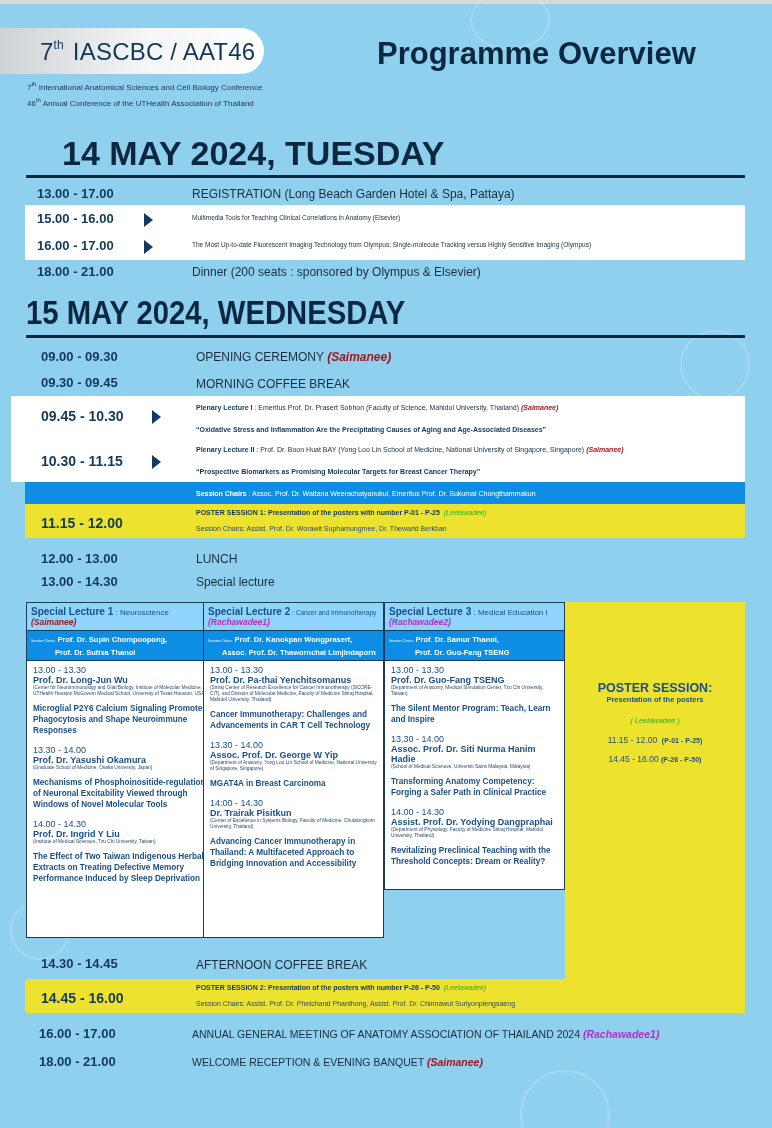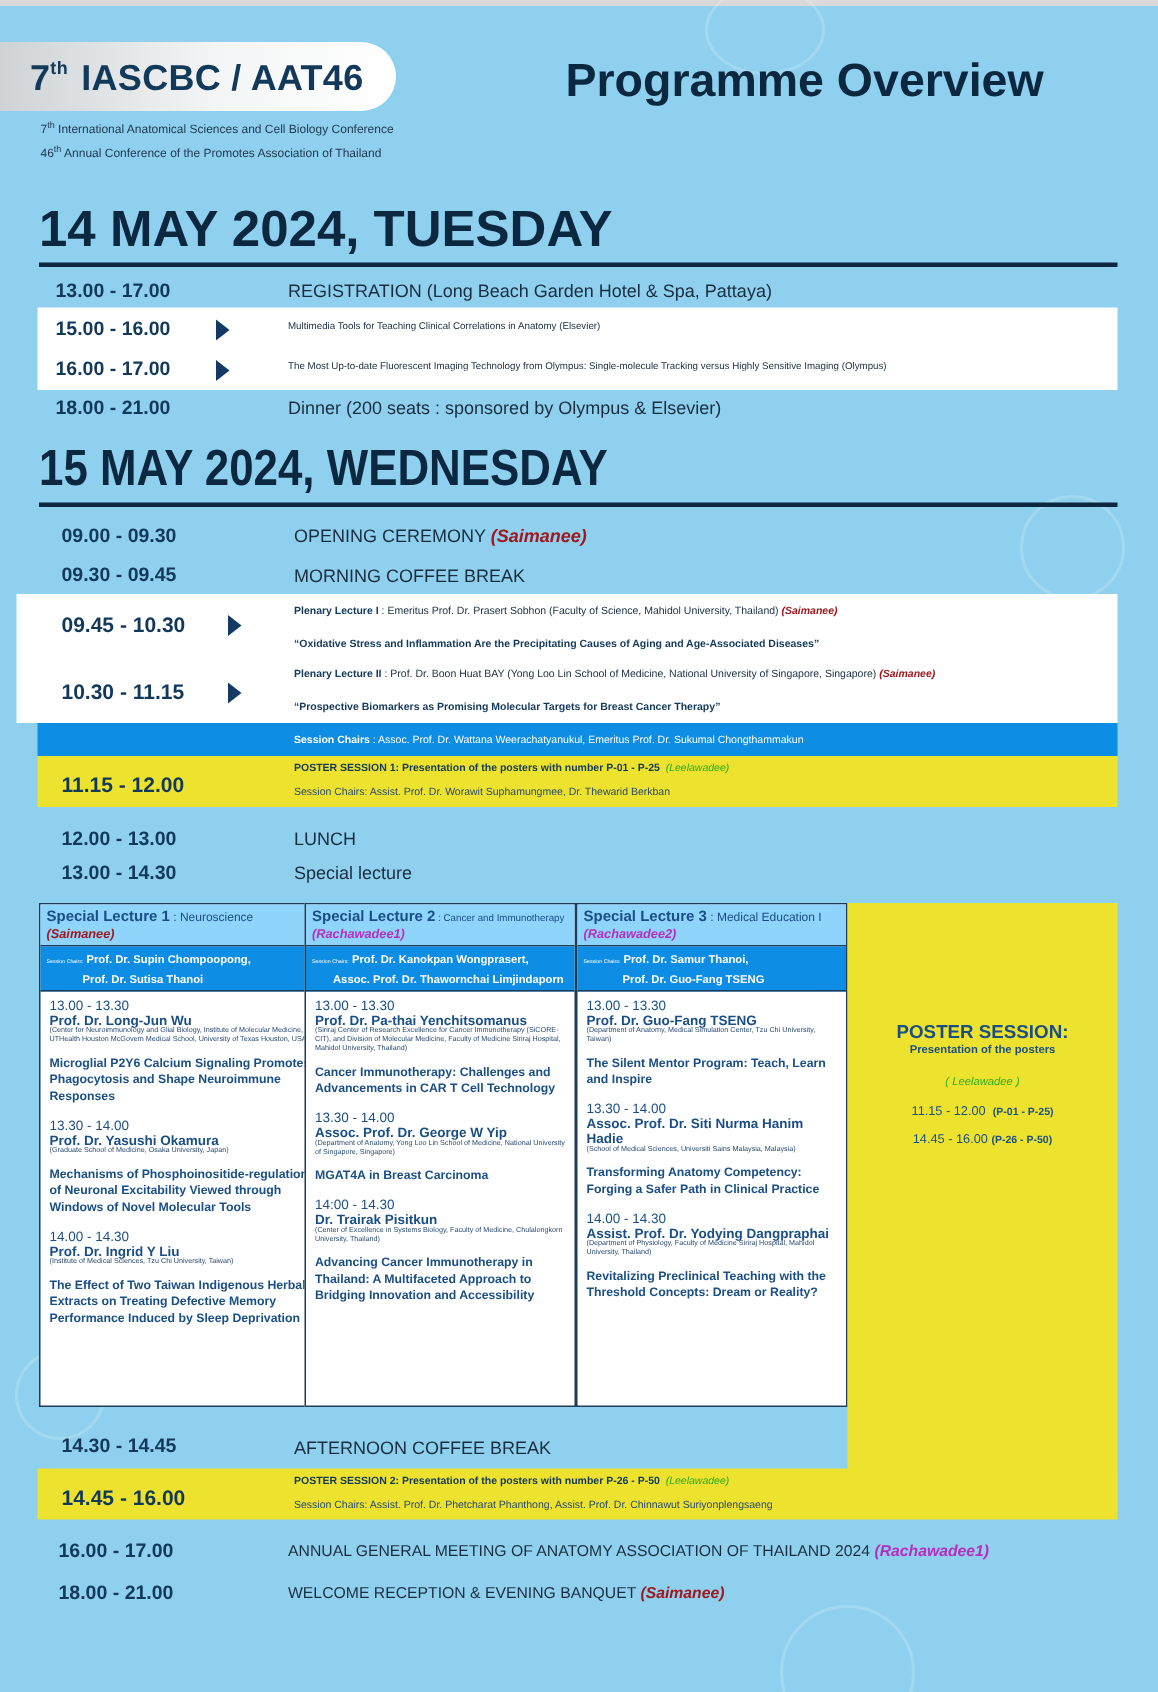--- a/index.html
+++ b/index.html
@@ -12,21 +12,21 @@
   }
   .topstrip { position:absolute; left:0; top:0; width:772px; height:4px; background:#d9d9d9; }
   .bg-deco { position:absolute; border:2px solid rgba(255,255,255,0.18); border-radius:50%; }
 
   
   .pill {
     position:absolute; left:0; top:28px; width:264px; height:46px;
     background: linear-gradient(90deg,#cfd3d6 0%,#f4f5f6 55%,#ffffff 100%);
     border-radius:0 24px 24px 0;
   }
-  .pill-text { position:absolute; left:20px; top:38px; font-size:24px; font-weight:bold; color:#12385a; letter-spacing:0.2px; }
+  .pill-text { position:absolute; left:40px; top:38px; font-size:24px; font-weight:normal; color:#12385a; letter-spacing:0.2px; }
   .pill-text sup { font-size:12px; vertical-align: 11px; margin-right:2px; }
   .sub-line { position:absolute; left:27px; font-size:8px; color:#1c3550; }
   .sub-line sup { font-size:6px; }
   .prog-title { position:absolute; left:377px; top:36px; font-size:31px; font-weight:bold; color:#0c2740; }
 
   .day-title { position:absolute; left:26px; font-size:34px; font-weight:bold; color:#0c2740; }
   .day-title.narrow { transform: scaleX(0.86); transform-origin:left top; }
   .rule { position:absolute; left:26px; width:719px; height:3px; background:#0c2740; }
 
   .row-time { position:absolute; font-size:13px; font-weight:bold; color:#12385a; }
@@ -63,24 +63,24 @@
 
 <div class="topstrip"></div>
 <div class="bg-deco" style="left:470px;top:-10px;width:80px;height:60px;"></div>
 <div class="bg-deco" style="left:680px;top:330px;width:70px;height:70px;"></div>
 <div class="bg-deco" style="left:10px;top:900px;width:60px;height:60px;"></div>
 <div class="bg-deco" style="left:520px;top:1070px;width:90px;height:90px;"></div>
 
 <div class="pill"></div>
 <div class="pill-text"><span>7</span><sup>th</sup> <span>IASCBC / AAT46</span></div>
 <div class="sub-line" style="top:81px;"><span>7</span><sup>th</sup> <span>International Anatomical Sciences and Cell Biology Conference</span></div>
-<div class="sub-line" style="top:97px;"><span>46</span><sup>th</sup> <span>Annual Conference of the Promotes Association of Thailand</span></div>
+<div class="sub-line" style="top:97px;"><span>46</span><sup>th</sup> <span>Annual Conference of the UTHealth Association of Thailand</span></div>
 <div class="prog-title">Programme Overview</div>
 
-<div class="day-title" style="top:134px;">14 MAY 2024, TUESDAY</div>
+<div class="day-title" style="top:134px;margin-left:36px;">14 MAY 2024, TUESDAY</div>
 <div class="rule" style="top:175px;"></div>
 
 <div class="row-time" style="left:37px;top:186px;text-align:right;">13.00 - 17.00</div>
 <div class="row-text" style="left:192px;top:187px;font-size:12px;">REGISTRATION (Long Beach Garden Hotel &amp; Spa, Pattaya)</div>
 
 <div class="band white" style="top:205px;height:55px;"></div>
 <div class="row-time" style="left:37px;top:211px;">15.00 - 16.00</div>
 <div class="arrow" style="left:144px;top:213px;"></div>
 <div class="row-text" style="left:192px;top:214px;font-size:6.5px;">Multimedia Tools for Teaching Clinical Correlations in Anatomy (Elsevier)</div>
 <div class="row-time" style="left:37px;top:238px;">16.00 - 17.00</div>
@@ -178,21 +178,21 @@
     </div>
     <div class="talk">
       <div class="tm">14:00 - 14.30</div>
       <div class="sp">Dr. Trairak Pisitkun</div>
       <div class="af">(Center of Excellence in Systems Biology, Faculty of Medicine, Chulalongkorn University, Thailand)</div>
       <div class="ti">Advancing Cancer Immunotherapy in Thailand: A Multifaceted Approach to Bridging Innovation and Accessibility</div>
     </div>
   </div>
 </div>
 
-<div class="sl-col" style="left:384px;width:181px;height:336px;">
+<div class="sl-col" style="left:384px;width:181px;height:288px;">
   <div class="sl-head">
     <div class="t"><span style="font-size:10px;font-weight:bold;">Special Lecture 3</span><span> : Medical Education I</span></div>
     <div class="venue-purple" style="font-size:8.5px;">(Rachawadee2)</div>
   </div>
   <div class="sl-chairs">
     <div><span class="lbl">Session Chairs:</span> <span>Prof. Dr. Samur Thanoi,</span></div>
     <div style="padding-left:26px;">Prof. Dr. Guo-Fang TSENG</div>
   </div>
   <div class="sl-body">
     <div class="talk">

